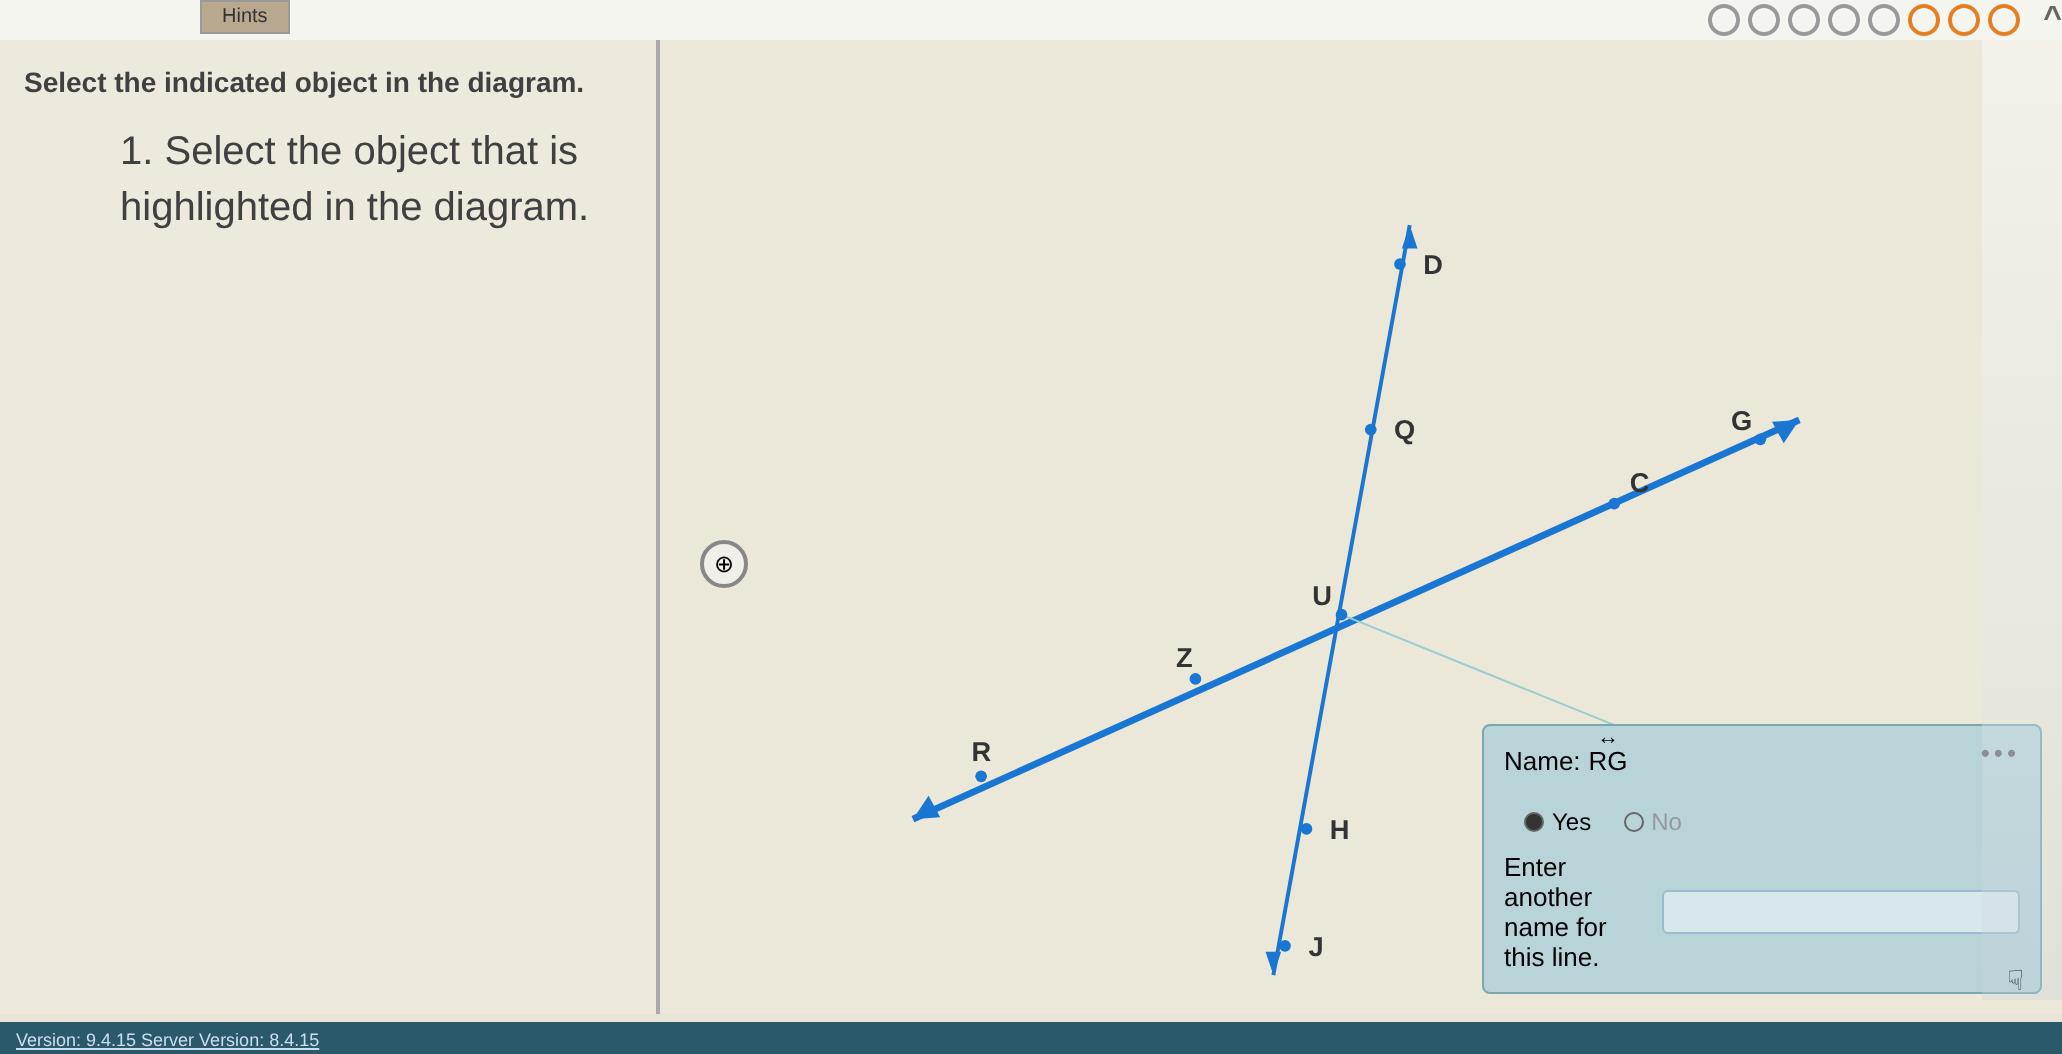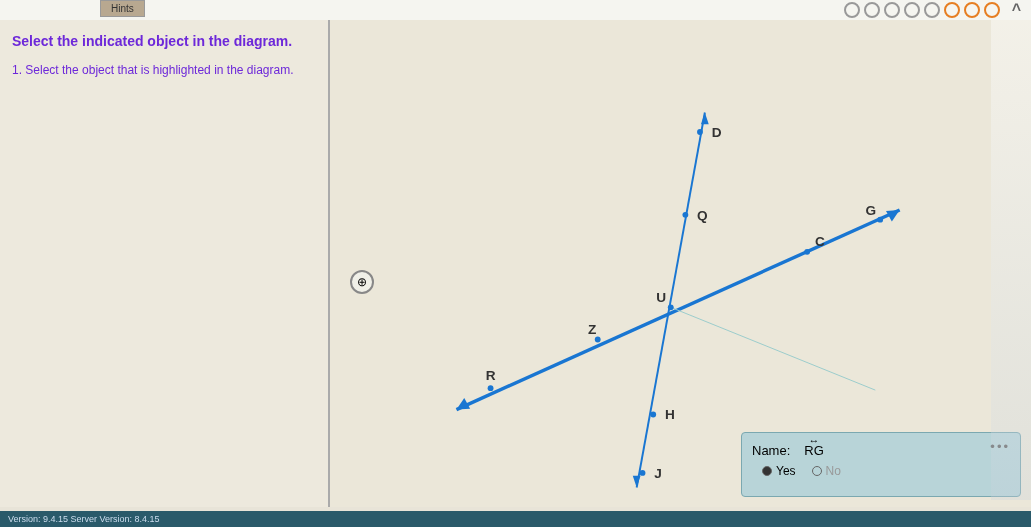--- a/index.html
+++ b/index.html
@@ -14,21 +14,20 @@
     .top-bar {
       position: absolute;
       top: 0;
       left: 0;
       right: 0;
       height: 20px;
       background: #f5f5f0;
       display: flex;
       align-items: center;
       justify-content: flex-end;
-      padding-right: 10px;
     }
     .top-tabs {
       position: absolute;
       top: 0;
       left: 100px;
       display: flex;
       gap: 4px;
     }
     .tab-btn {
       background: #b8a890;
@@ -60,27 +59,28 @@
       top: 20px;
       left: 0;
       width: 330px;
       height: calc(100% - 40px);
       background: #ede9dd;
       border-right: 2px solid #aaa;
       padding: 12px;
     }
     .instructions {
       font-size: 14px;
-      color: #6d28d9;
+      color: #404040;
       line-height: 1.4;
     }
     .instructions .bold { font-weight: bold; }
     .question-text {
       margin-top: 10px;
-      font-size: 12px;
+      font-size: 20px;
+      margin-left: 48px;
     }
     .diagram-area {
       position: absolute;
       top: 20px;
       left: 330px;
       right: 0;
       bottom: 20px;
       background: #ebe7d9;
     }
     .diagram-svg {
@@ -123,22 +123,22 @@
     .answer-box .more {
       position: absolute;
       top: 6px;
       right: 10px;
       color: #666;
       letter-spacing: 2px;
     }
     .name-row {
       display: flex;
       align-items: center;
-      gap: 14px;
-      margin-bottom: 6px;
+      gap: 4px;
+      margin-bottom: 16px;
     }
     .line-notation {
       position: relative;
       display: inline-block;
     }
     .line-notation::before {
       content: "↔";
       position: absolute;
       top: -10px;
       left: 50%;
@@ -184,21 +184,22 @@
       position: absolute;
       bottom: 0;
       left: 0;
       right: 0;
       height: 16px;
       background: #2a5a6a;
       color: #cde;
       font-size: 9px;
       padding: 2px 8px;
       display: flex;
-      align-items: center;
+      align-items: flex-end;
+      text-decoration: underline;
     }
     .cursor-hand {
       position: absolute;
       bottom: -2px;
       right: 8px;
       font-size: 14px;
     }
     .side-glare {
       position: absolute;
       right: 0;
@@ -290,20 +291,25 @@
     <div class="radio-row">
       <div class="radio-opt">
         <span class="radio-dot sel"></span>
         <span>Yes</span>
       </div>
       <div class="radio-opt faint">
         <span class="radio-dot"></span>
         <span>No</span>
       </div>
     </div>
+    <div class="enter-row">
+      <span>Enter another name for this line.</span>
+      <input class="answer-input" type="text" style="">
+      <span class="cursor-hand">☟</span>
+    </div>
   </div>
 </div>
 
 <div class="side-glare"></div>
 
 <div class="footer">
   <span>Version: 9.4.15   Server Version: 8.4.15</span>
 </div>
 
 </body></html>

